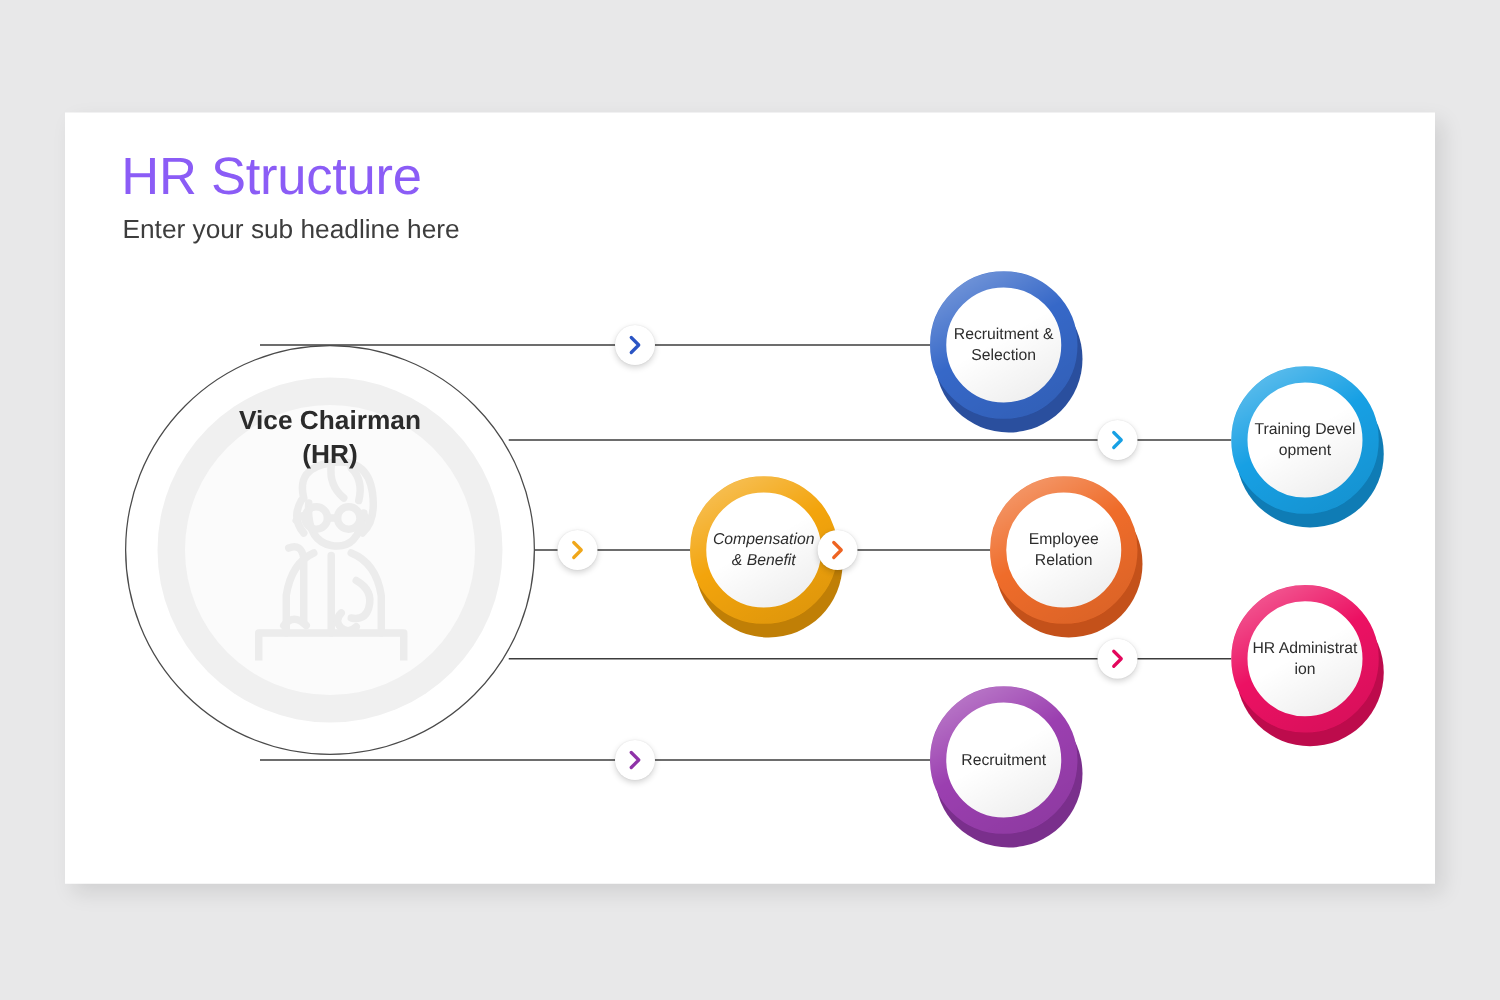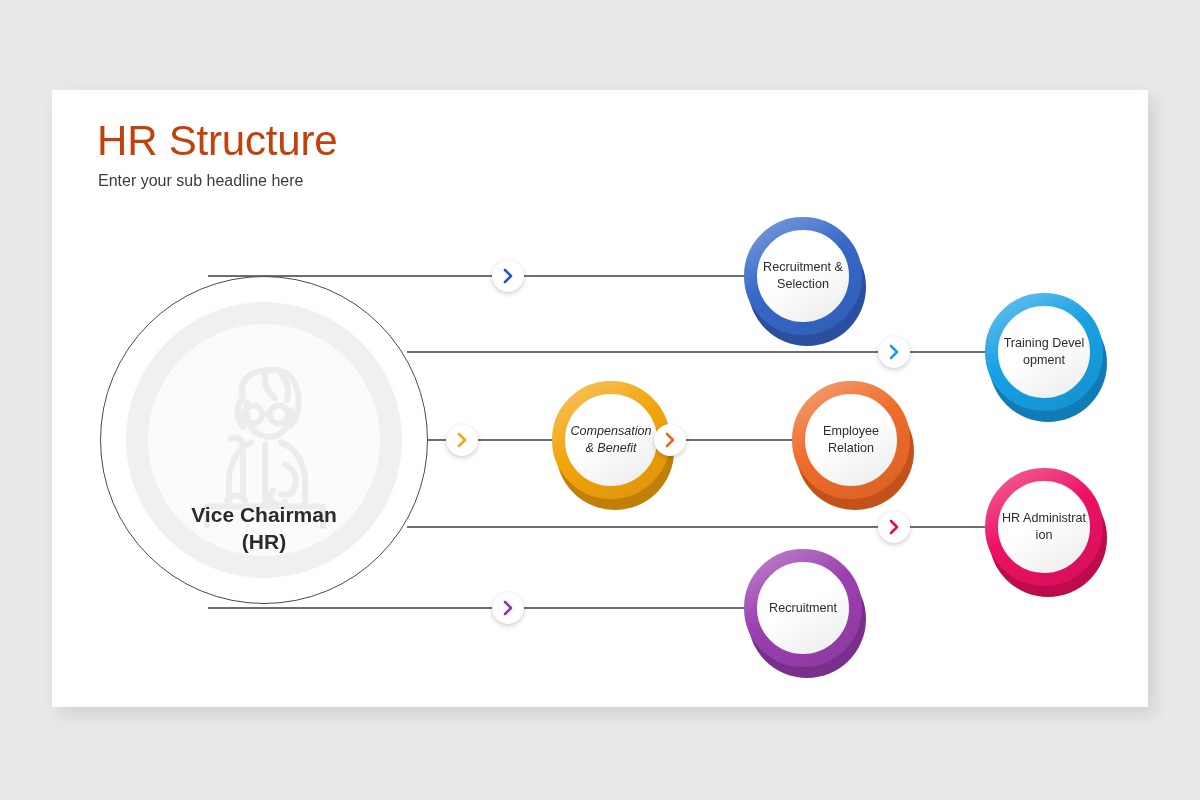--- a/index.html
+++ b/index.html
@@ -30,29 +30,29 @@
     box-shadow: 6px 7px 16px rgba(0,0,0,0.10);
   }
 
   
   #slide-title {
     position: absolute;
     left: 45px;
     top: 27px;
     font-size: 42px;
     font-weight: 400;
-    color: #c2410c;
+    color: #8b5cf6;
     letter-spacing: -0.2px;
     white-space: nowrap;
   }
   #slide-subtitle {
     position: absolute;
     left: 46px;
     top: 82px;
-    font-size: 16px;
+    font-size: 21px;
     font-weight: 400;
     color: #3d3d3d;
     white-space: nowrap;
   }
 
   
   #connector-layer {
     position: absolute;
     left: 0; top: 0;
     width: 1096px;
@@ -86,21 +86,21 @@
     box-sizing: border-box;
   }
   #hub-inner {
     position: absolute;
     left: 48px; top: 48px;
     width: 232px; height: 232px;
     border-radius: 50%;
     background: #fbfbfb;
     box-sizing: border-box;
     display: flex;
-    align-items: flex-end;
+    align-items: flex-start;
     justify-content: center;
   }
   #hub-watermark {
     position: absolute;
     left: 50%;
     top: 50%;
     transform: translate(-50%, -48%);
     width: 190px;
     height: 170px;
     opacity: 1;

